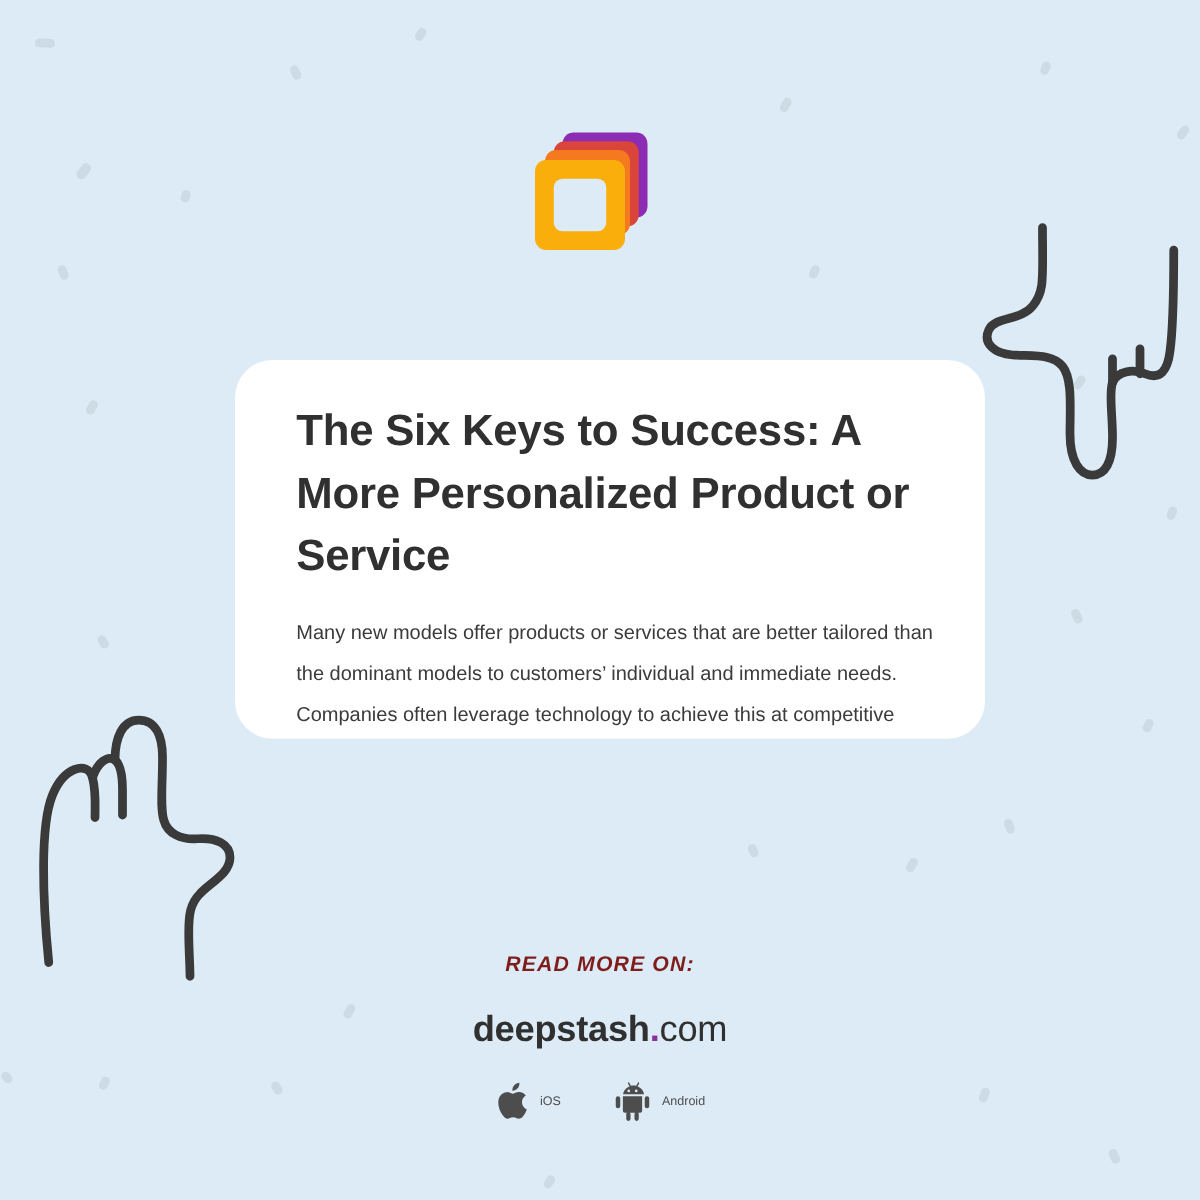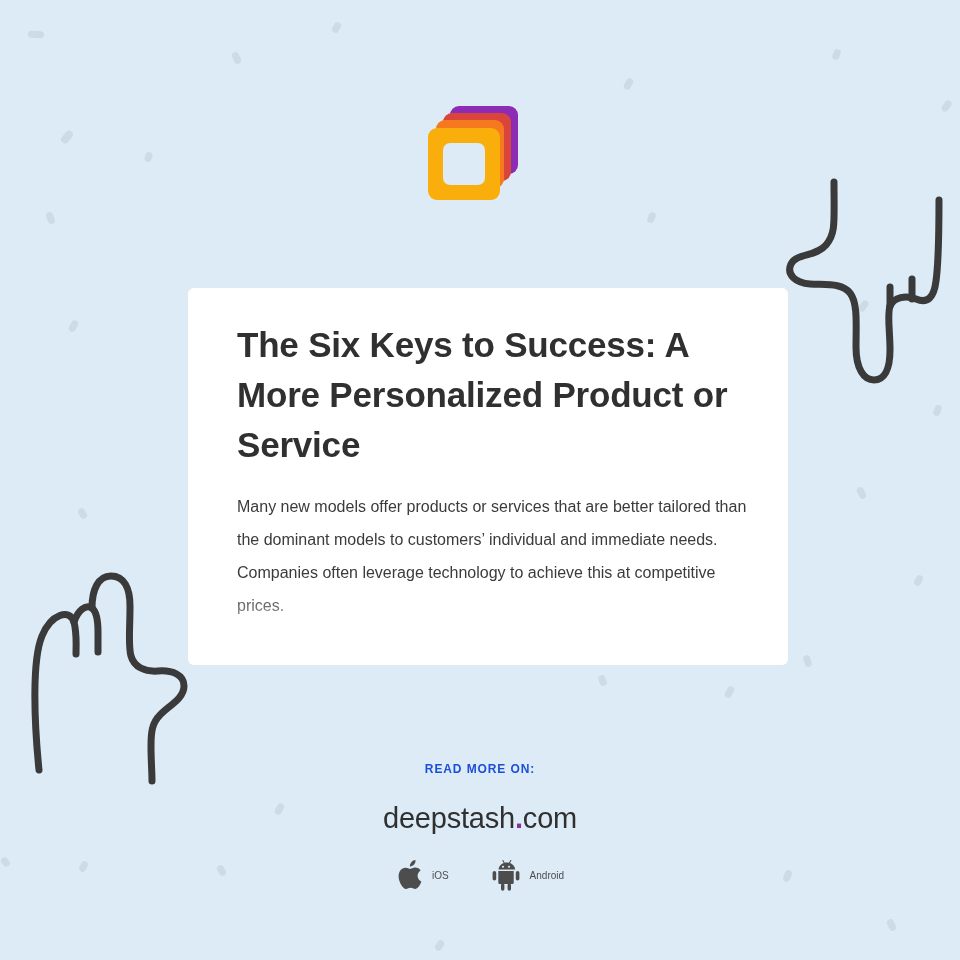--- a/index.html
+++ b/index.html
@@ -87,23 +87,23 @@
     background: #dcebf5;
     border-radius: 7px;
   }
 
   
   #card {
     position: absolute;
     left: 188px;
     top: 288px;
     width: 600px;
-    height: 377px;
+    height: 303px;
     background: #ffffff;
-    border-radius: 6px;
+    border-radius: 30px;
     z-index: 5;
     overflow: hidden;
   }
   #card-inner {
     position: absolute;
     left: 49px;
     top: 32px;
     right: 32px;
   }
   #card-title {
@@ -140,32 +140,33 @@
   
   #footer {
     position: absolute;
     left: 0;
     top: 762px;
     width: 960px;
     text-align: center;
     z-index: 6;
   }
   #read-more-label {
-    font-size: 12px;
+    font-size: 17px;
     font-weight: bold;
     letter-spacing: 0.9px;
-    color: #1d4ed8;
+    color: #7f1d1d;
+    font-style: italic;
   }
   #brand-wordmark {
     margin-top: 26px;
     font-size: 29px;
     color: #303030;
     letter-spacing: -0.2px;
   }
-  #brand-name { font-weight: normal; }
+  #brand-name { font-weight: bold; }
   #brand-dot { color: #8b2f9c; font-weight: bold; }
   #brand-tld { font-weight: normal; color: #303030; }
 
   #store-badges {
     margin-top: 24px;
     display: flex;
     justify-content: center;
     align-items: center;
     gap: 42px;
   }

